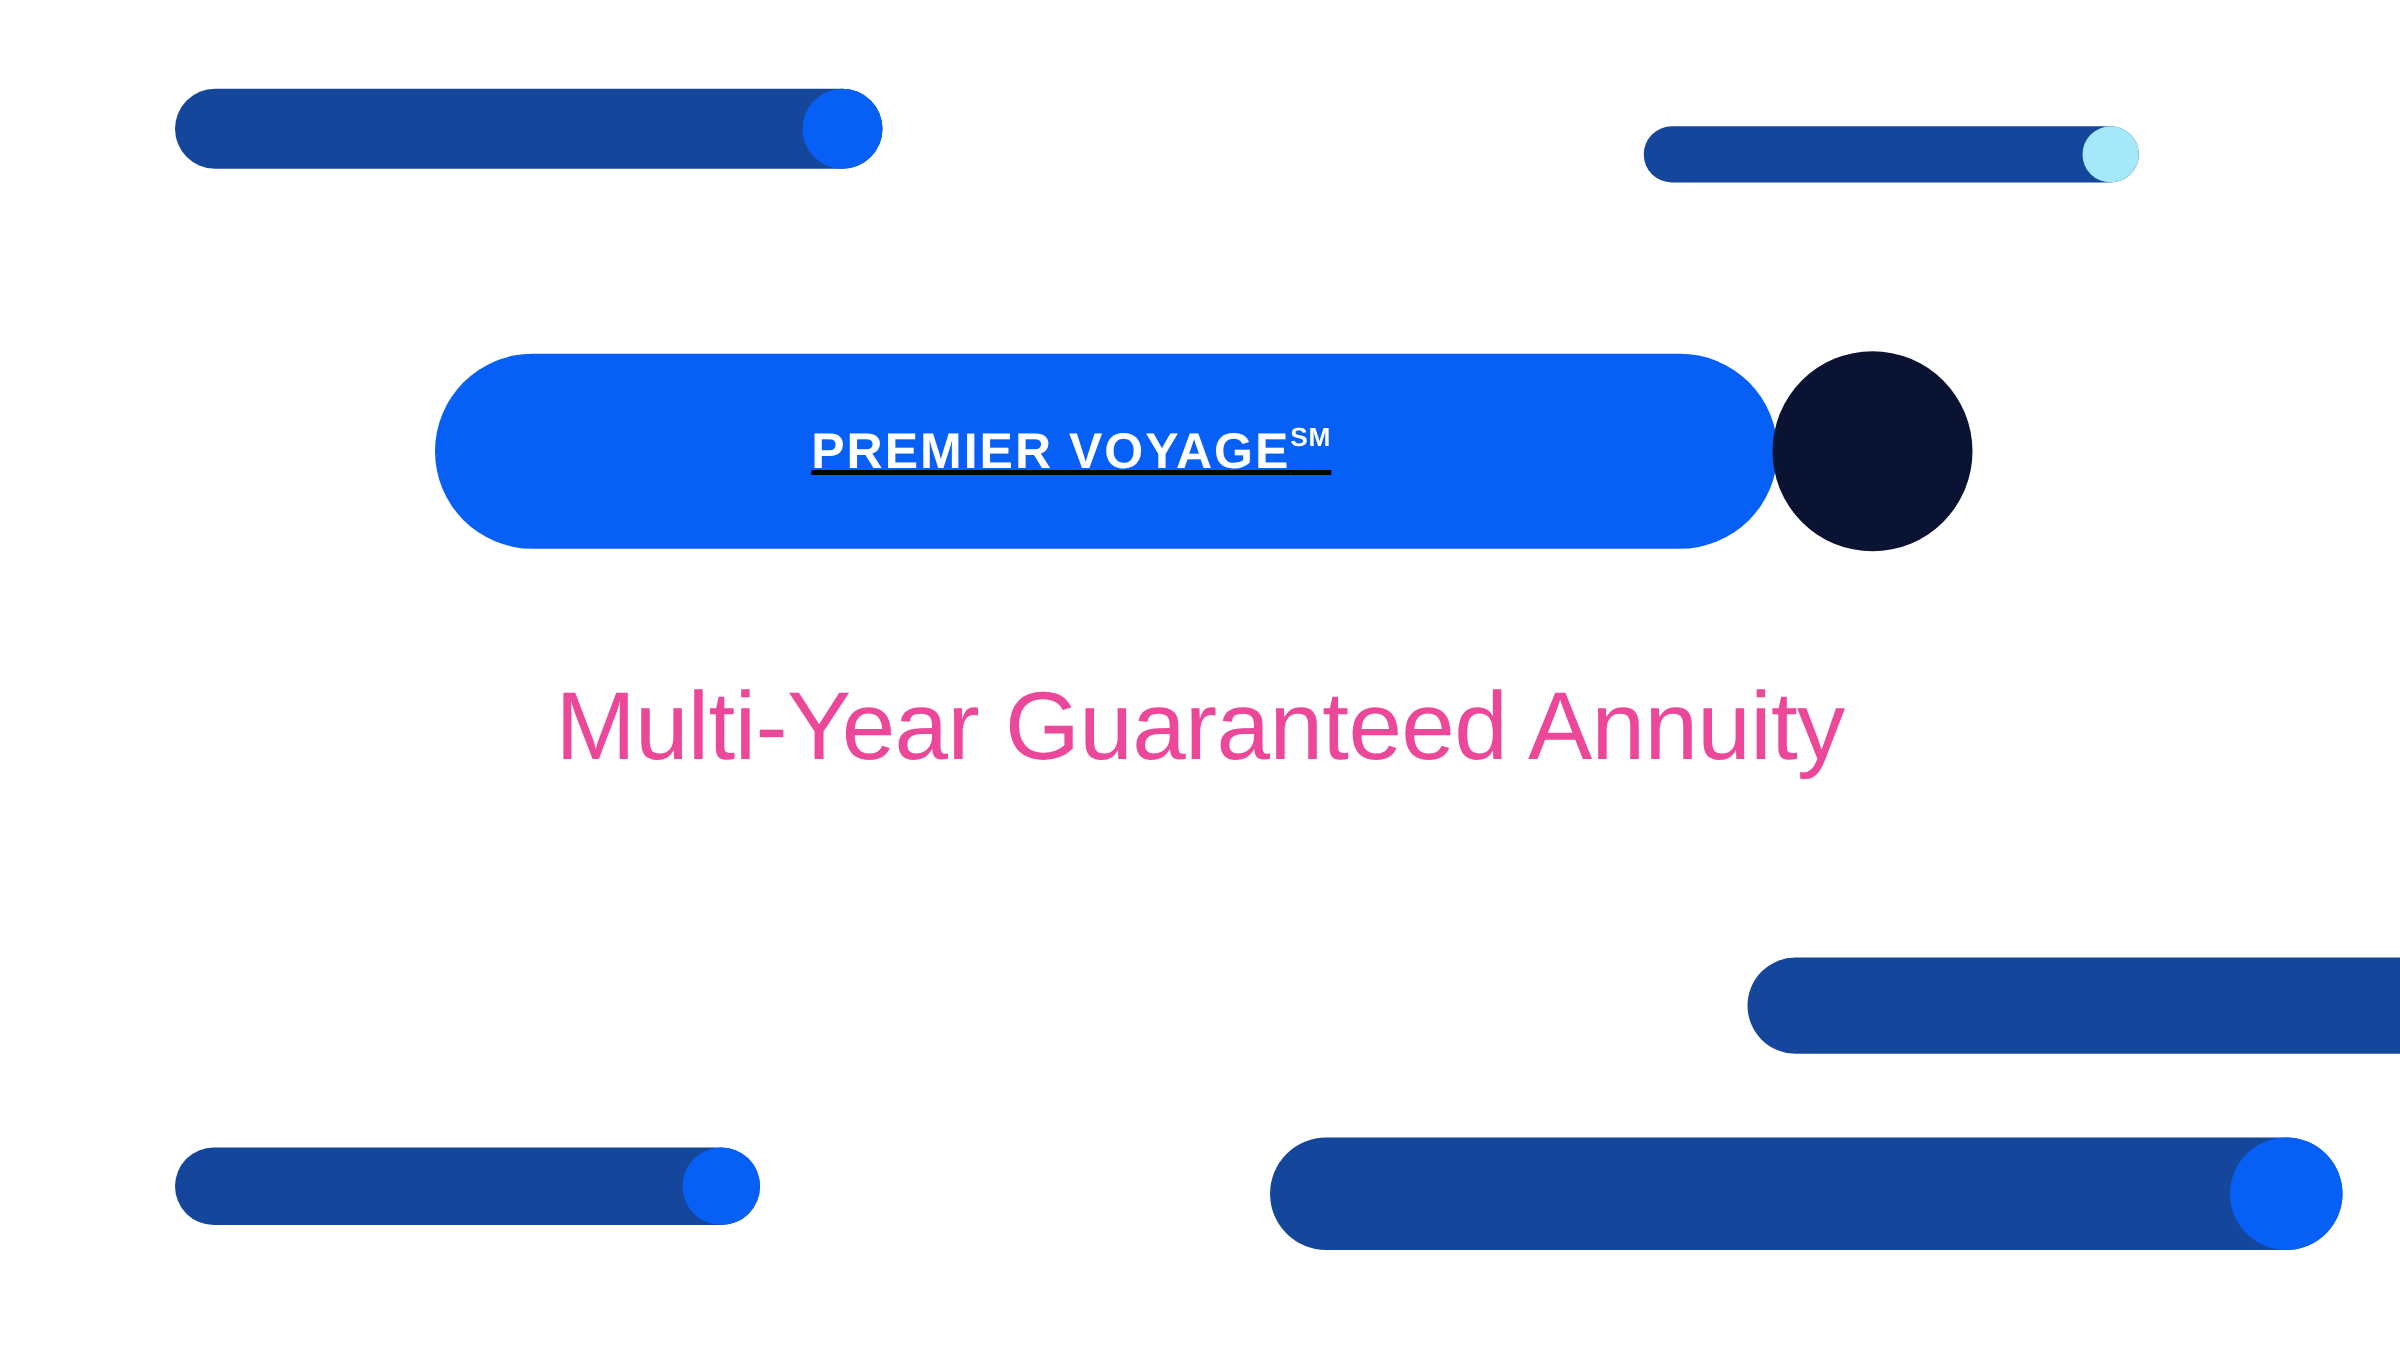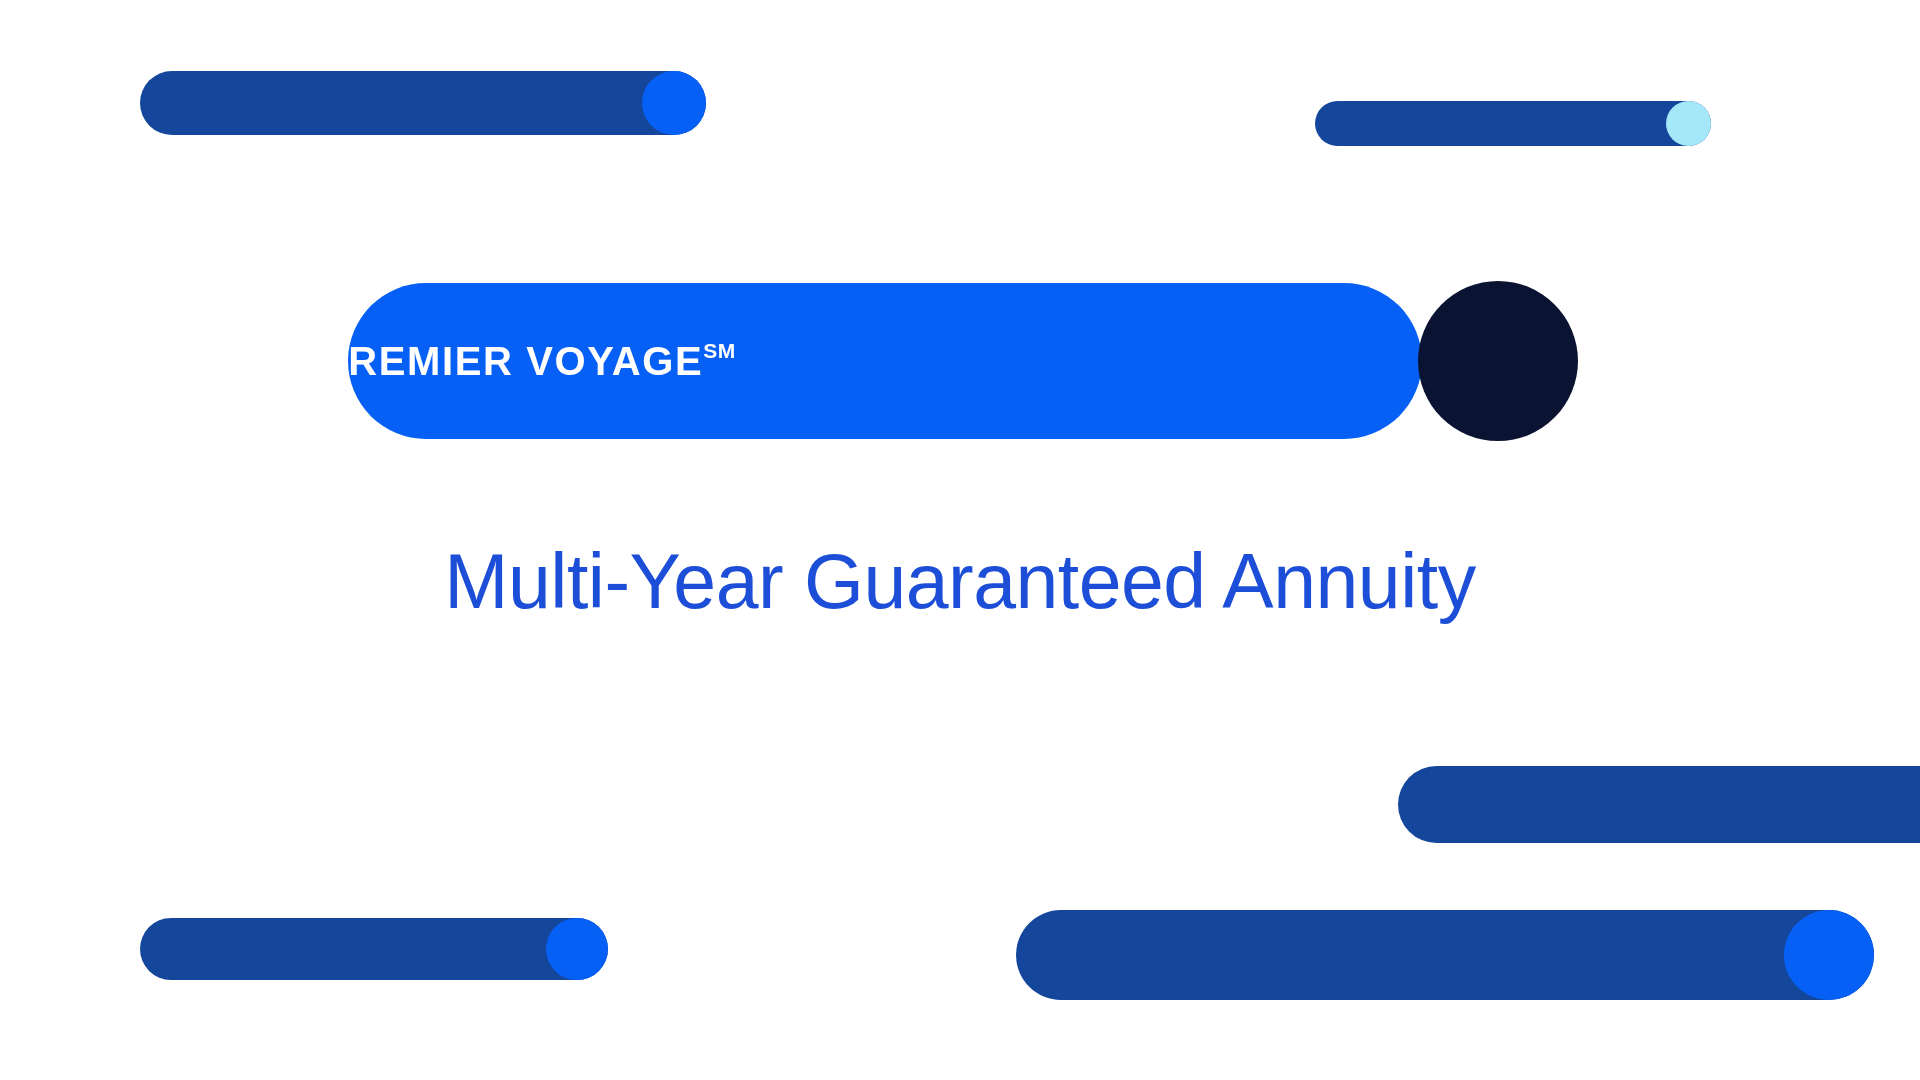--- a/index.html
+++ b/index.html
@@ -55,21 +55,23 @@
   #badge {
     position: absolute;
     left: 348px;
     top: 283px;
     width: 1074px;
     height: 156px;
     background: #0760F5;
     border-radius: 999px;
     display: flex;
     align-items: center;
+    justify-content: center;
     z-index: 2;
+    text-decoration: underline;
   }
   #badge-label {
     color: #ffffff;
     font-family: "Liberation Sans", sans-serif;
     font-weight: bold;
     font-size: 40px;
     letter-spacing: 1.6px;
     white-space: nowrap;
     position: relative;
     left: -28px;
@@ -93,21 +95,21 @@
     z-index: 3;
   }
 
   
   #headline {
     position: absolute;
     left: 0;
     top: 480px;
     width: 1920px;
     text-align: center;
-    color: #1d4ed8;
+    color: #ec4899;
     font-family: "Liberation Sans", sans-serif;
     font-weight: normal;
     font-size: 77px;
     line-height: 1.28;
     letter-spacing: -0.5px;
     z-index: 2;
   }
   #headline .ln { display: block; }
 </style>
 </head>

